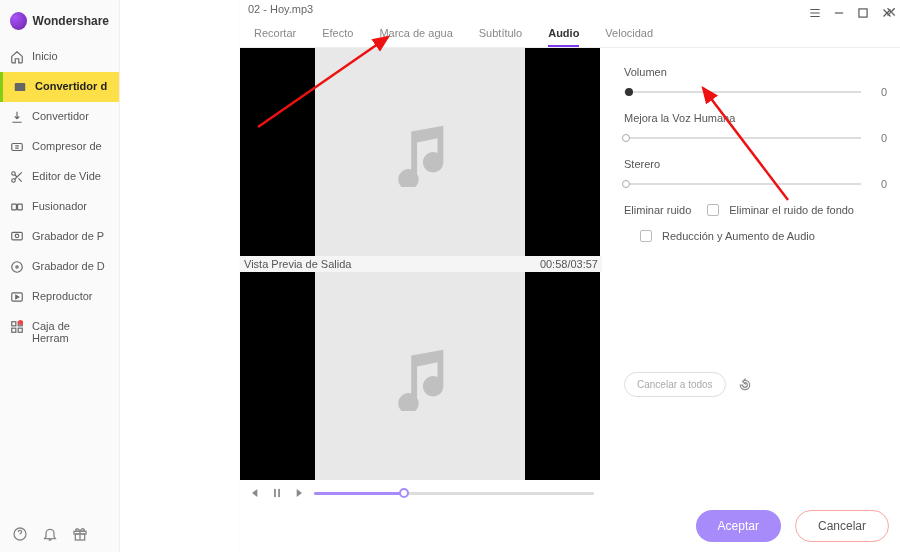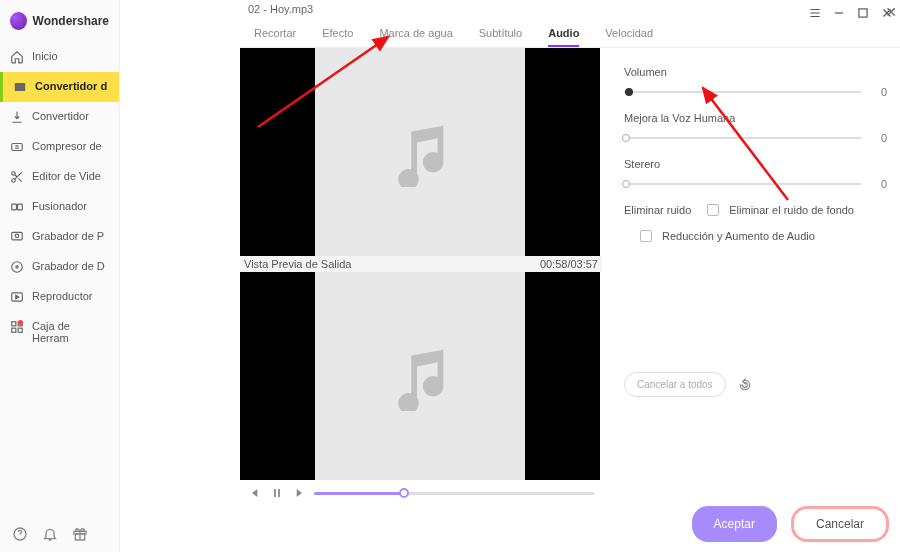--- a/index.html
+++ b/index.html
@@ -53,21 +53,21 @@
 .slider-val { font-size: 11px; color: #777; width: 14px; text-align: right; }
 .check-row { display: flex; align-items: center; gap: 10px; font-size: 11px; color: #555; margin-top: 6px; text-align: right; }
 .checkbox { width: 12px; height: 12px; border: 1px solid #bbb; border-radius: 2px; cursor: pointer; }
 .spacer-label { font-size: 11px; color: #555; margin-right: 6px; }
 .apply-row { display: flex; align-items: center; gap: 12px; margin-top: 130px; }
 .apply-pill { padding: 6px 12px; font-size: 10px; color: #aaa; border: 1px solid #ddd; border-radius: 14px; cursor: pointer; }
 .reset-icon { width: 14px; height: 14px; color: #888; cursor: pointer; }
 
 .modal-footer { position: absolute; bottom: 10px; right: 18px; display: flex; gap: 14px; }
 .btn-accept { padding: 8px 22px; font-size: 12px; background: #a78bfa; color: #fff; border: none; border-radius: 16px; cursor: pointer; }
-.btn-cancel { padding: 8px 22px; font-size: 12px; background: #fff; color: #555; border: 3px solid #fca5a5; border-radius: 16px; cursor: pointer; }
+.btn-cancel { padding: 8px 22px; font-size: 12px; background: #fff; color: #555; border: 1px solid #fca5a5; border-radius: 16px; cursor: pointer; }
 
 .arrow { position: absolute; pointer-events: none; z-index: 20; }
 .arrow svg { overflow: visible; }
 </style>
 </head>
 <body>
 
 <div class="app">
   <div class="sidebar">
     <div class="brand">

